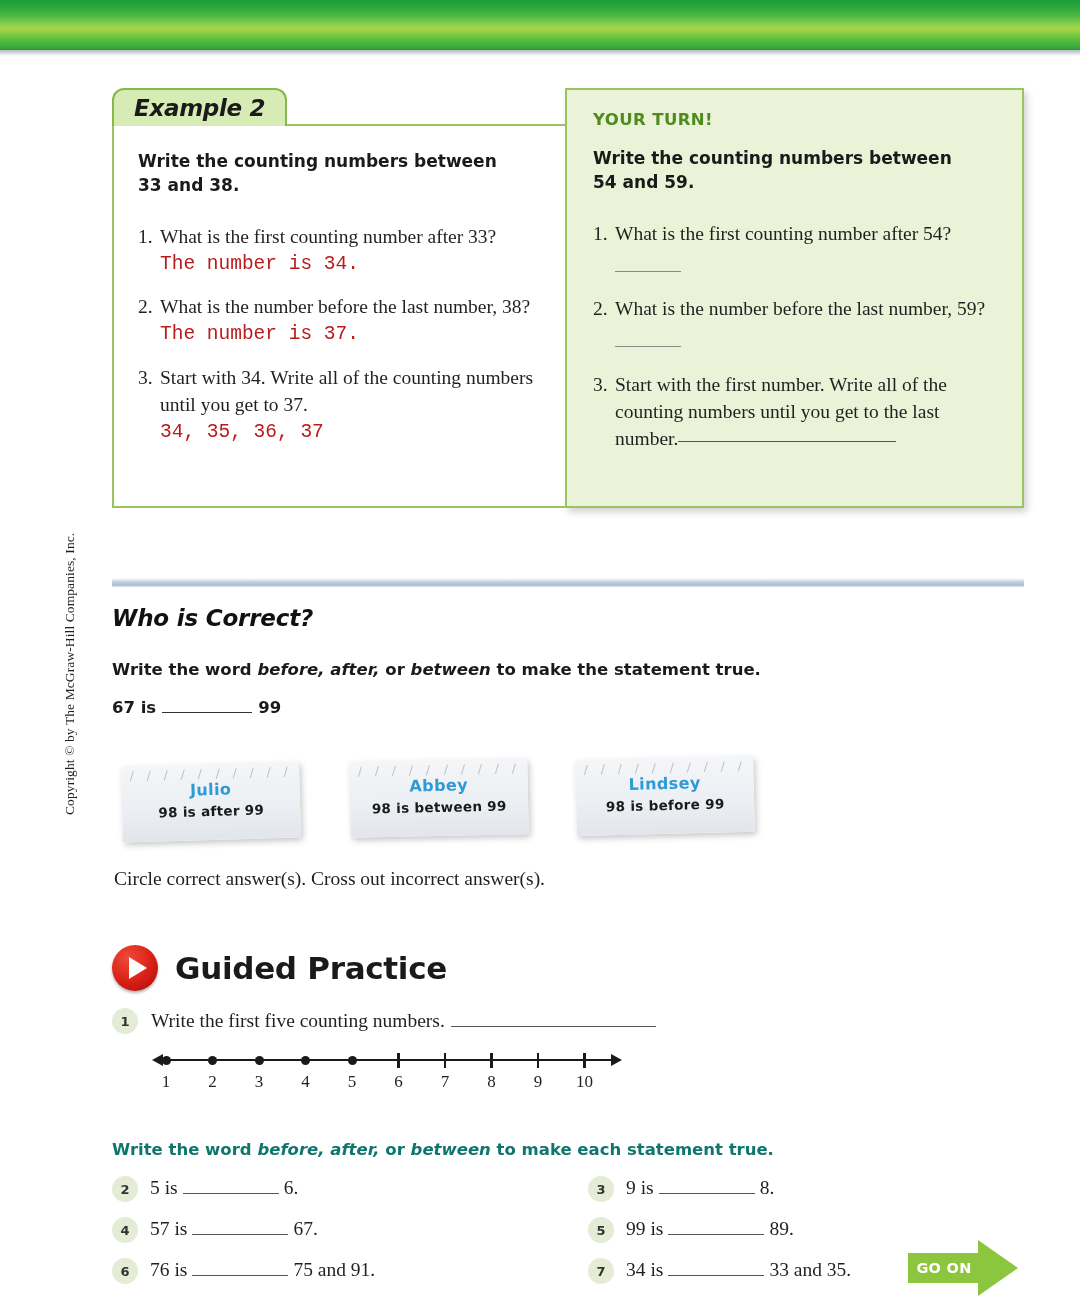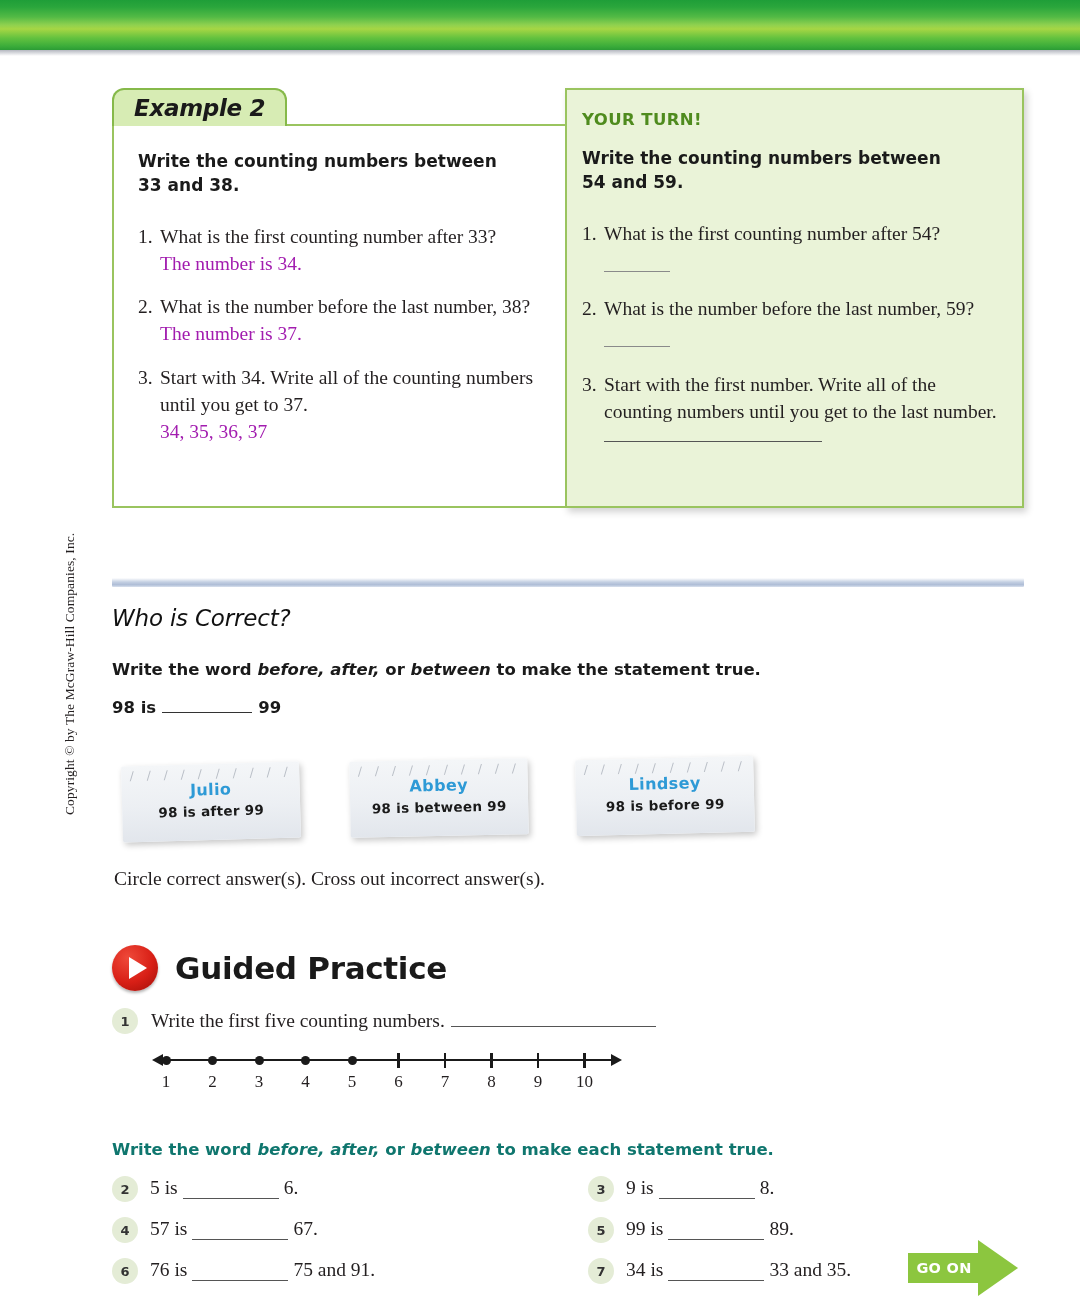--- a/index.html
+++ b/index.html
@@ -87,21 +87,21 @@
     padding: 24px 26px 0 24px;
   }
   .yt-body {
     position: absolute;
     left: 453px; top: 0px;
     width: 459px;
     height: 420px;
     background: #eaf3d8;
     border: 2px solid #9ac45f;
     z-index: 1;
-    padding: 20px 24px 0 15px;
+    padding: 20px 24px 0 26px;
     box-shadow: 3px 4px 7px rgba(0,0,0,0.18);
   }
   .yt-title {
     font-family: "DejaVu Sans", sans-serif;
     font-weight: bold;
     font-size: 16.5px;
     color: #4f8b1e;
     letter-spacing: 0.4px;
     margin-bottom: 18px;
   }
@@ -118,22 +118,23 @@
     display: flex;
     margin-bottom: 17px;
     font-family: "Liberation Serif", serif;
     font-size: 19.5px;
     line-height: 1.38;
     color: #231f20;
   }
   .qnum { width: 22px; flex: 0 0 22px; }
   .qtext { flex: 1; }
   .ans {
-    color: #a21caf;
+    color: #b91c1c;
     display: block;
+    font-family: Liberation Mono, monospace;
   }
   .blank-short {
     display: inline-block;
     width: 66px;
     border-bottom: 1.4px solid #8a8a8a;
     height: 15px;
     margin-top: 9px;
   }
   .blank-long {
     display: inline-block;
@@ -154,21 +155,21 @@
     border-radius: 1px;
   }
 
   
   .who-head {
     position: absolute;
     left: 112px;
     top: 605px;
     font-family: "DejaVu Sans", sans-serif;
     font-style: italic;
-    font-weight: normal;
+    font-weight: bold;
     font-size: 23px;
     color: #111;
     letter-spacing: -0.2px;
   }
   .who-instr {
     position: absolute;
     left: 112px;
     top: 660px;
     font-family: "DejaVu Sans", sans-serif;
     font-weight: bold;
@@ -376,21 +377,21 @@
     display: flex;
     align-items: baseline;
     gap: 12px;
     height: 41px;
   }
   .ex-txt {
     font-family: "Liberation Serif", serif;
     font-size: 19.5px;
     color: #231f20;
     display: flex;
-    align-items: flex-end;
+    align-items: center;
     gap: 5px;
     white-space: nowrap;
   }
   .ex-blank {
     display: inline-block;
     width: 96px;
     border-bottom: 1.4px solid #555;
     height: 12px;
   }
 
@@ -502,21 +503,21 @@
 
 <div class="divider"></div>
 
 <div class="who-head">Who is Correct?</div>
 
 <div class="who-instr">
   <span>Write the word </span><em>before,</em><span> </span><em>after,</em><span> or </span><em>between</em><span> to make the statement true.</span>
 </div>
 
 <div class="who-stmt">
-  <span>98 is</span>
+  <span>67 is</span>
   <span class="stmt-blank"></span>
   <span>99</span>
 </div>
 
 <div class="notes">
   <div class="note note-1">
     <div class="note-rings">
       <span class="ring"></span>
         <span class="ring"></span>
         <span class="ring"></span>

